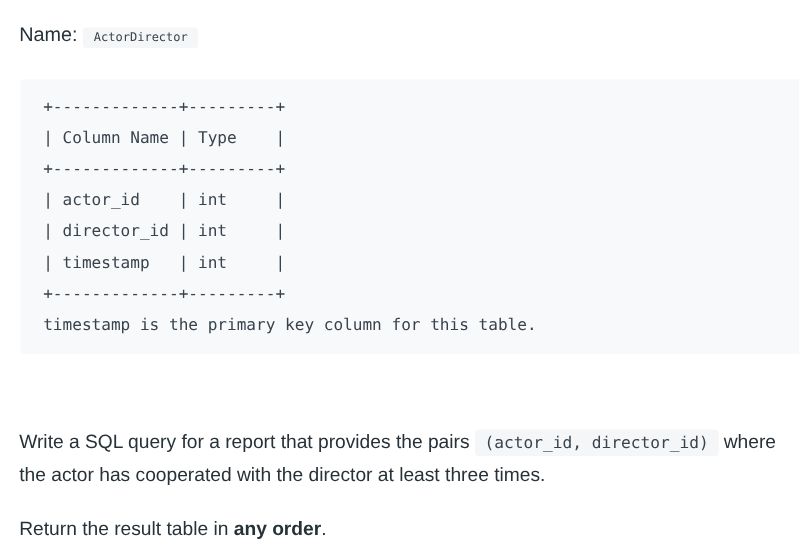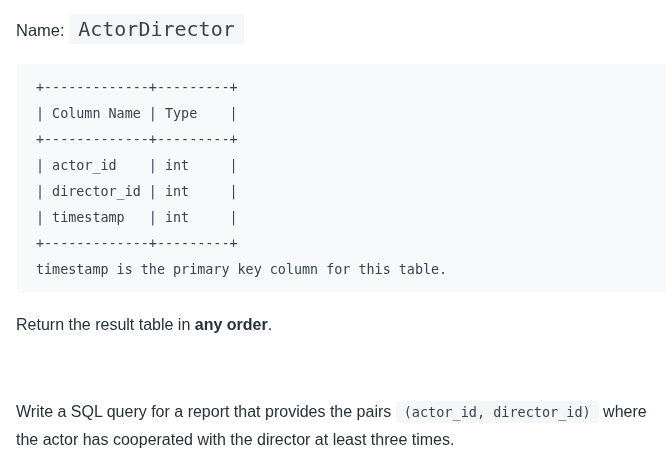--- a/index.html
+++ b/index.html
@@ -26,21 +26,21 @@
   code.inline-code {
     font-family: "DejaVu Sans Mono", "Liberation Mono", monospace;
     font-size: 13.5px;
     color: #38434e;
     background: #f5f6f7;
     border-radius: 3px;
     padding: 3px 8px 3px 8px;
     white-space: nowrap;
   }
   .table-line code.inline-code {
-    font-size: 20px;
+    font-size: 10px;
     padding: 3px 9px;
   }
   pre.schema-block {
     margin: 0 0 0 1px;
     background: #f7f9fa;
     border-radius: 3px 0 0 3px;
     padding: 11px 18px 10px 19px;
     font-family: "DejaVu Sans Mono", "Liberation Mono", monospace;
     font-size: 13.4px;
     line-height: 26px;
@@ -68,17 +68,17 @@
 
   <pre class="schema-block">+-------------+---------+
 | Column Name | Type    |
 +-------------+---------+
 | actor_id    | int     |
 | director_id | int     |
 | timestamp   | int     |
 +-------------+---------+
 timestamp is the primary key column for this table.</pre>
 
+  <p class="para para-1"><span>Write a SQL query for a report that provides the pairs </span><code class="inline-code">(actor_id, director_id)</code><span> where the actor has cooperated with the director at least three times.</span></p>
+
   <p class="para para-2"><span>Return the result table in </span><span class="bold">any order</span><span>.</span></p>
-
-  <p class="para para-1"><span>Write a SQL query for a report that provides the pairs </span><code class="inline-code">(actor_id, director_id)</code><span> where the actor has cooperated with the director at least three times.</span></p>
 
 </div>
 
 </body></html>

